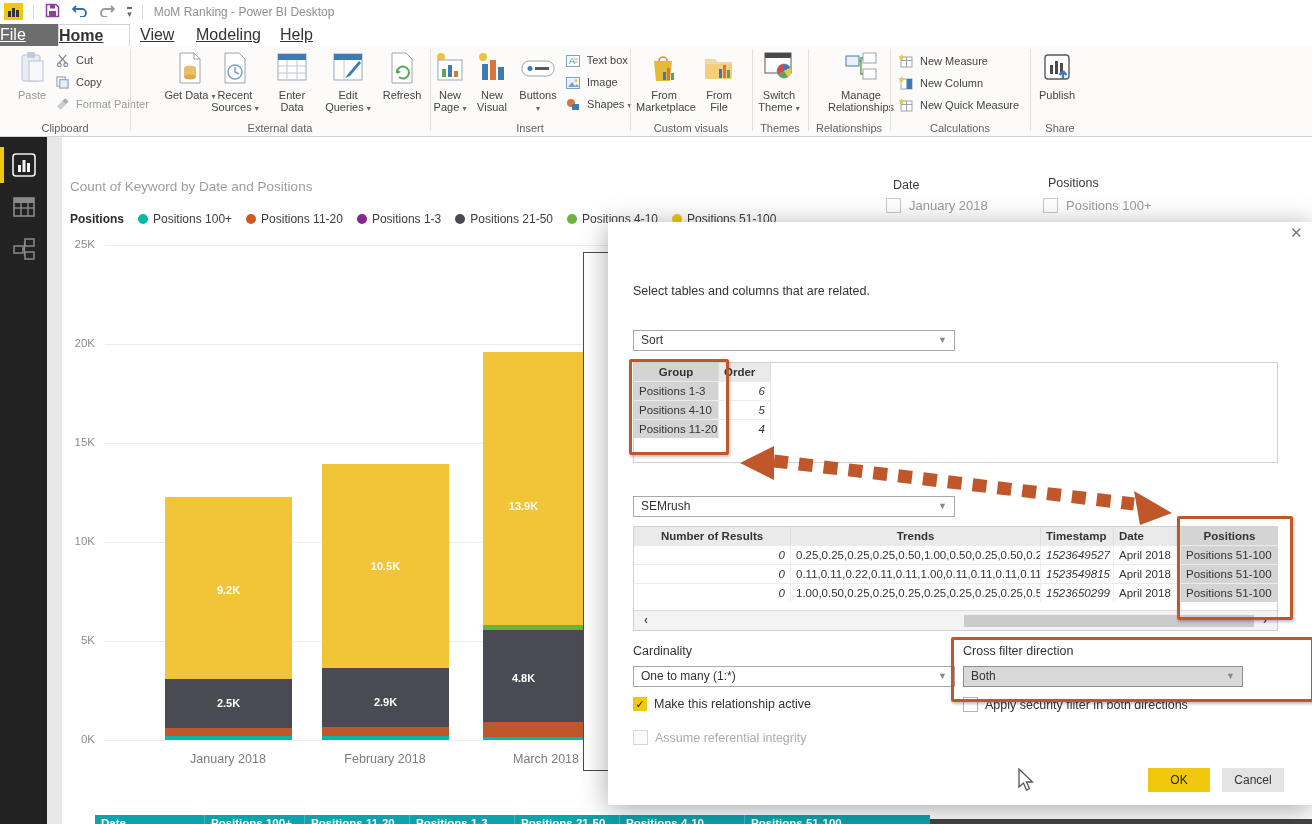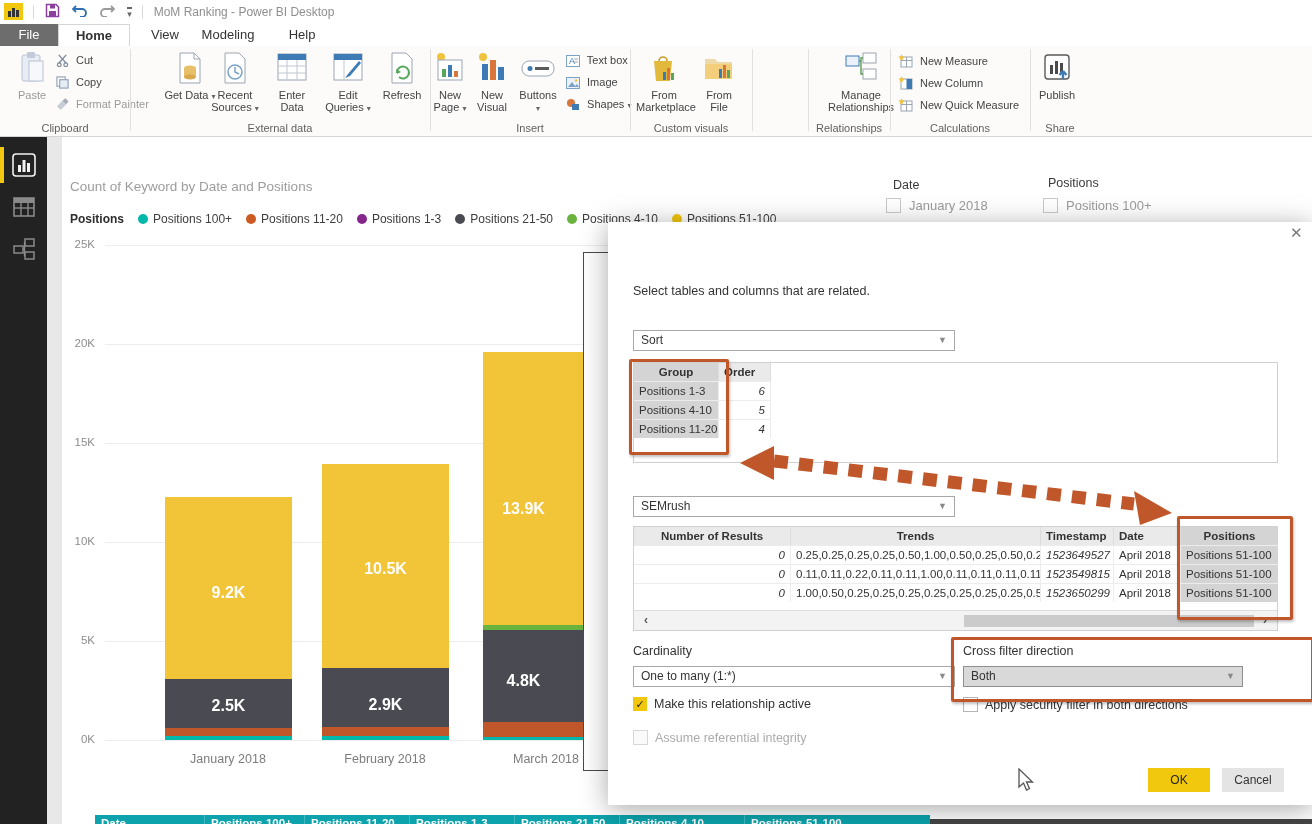--- a/index.html
+++ b/index.html
@@ -5,21 +5,21 @@
   html,body{margin:0;padding:0;background:#fff;}
   #screen{position:relative;width:1312px;height:824px;overflow:hidden;
     font-family:"Liberation Sans","DejaVu Sans",sans-serif;background:#fff;}
   .abs{position:absolute;}
   
   #titlebar{left:0;top:0;width:1312px;height:24px;background:#fff;}
   .tb-sep{width:1px;height:14px;background:#d9d9d9;display:inline-block;margin:0 6px;vertical-align:middle;}
   #app-title{color:#8f8f8f;font-size:12px;line-height:24px;}
   
   #tabrow{left:0;top:24px;width:1312px;height:22px;background:#fff;}
-  .tab{position:absolute;top:0;height:22px;font-size:13px;color:#333;text-align:center;line-height:22px;cursor:default;}
+  .tab{position:absolute;top:0;height:22px;font-size:16px;color:#333;text-align:left;line-height:22px;cursor:default;text-decoration:underline;}
   #tab-file{background:#6d6d6d;color:#fff;width:58px;left:0;}
   #tab-home{left:58px;width:72px;background:#fff;border:1px solid #d5d5d5;border-bottom:none;box-sizing:border-box;font-weight:bold;}
   
   #ribbon{left:0;top:46px;width:1312px;height:91px;background:#fcfbfa;border-bottom:1px solid #d4d4d4;box-sizing:border-box;}
   .rgroup-label{position:absolute;bottom:2px;left:0;right:0;text-align:center;font-size:11px;color:#5f5f5f;}
   .rsep{position:absolute;top:3px;width:1px;height:82px;background:#e2e1e0;}
   .bigbtn{position:absolute;top:4px;width:56px;text-align:center;font-size:11px;color:#444;}
   .bigbtn .bicon{height:34px;margin:2px auto 3px auto;}
   .smallitem{position:absolute;height:20px;font-size:11px;color:#444;white-space:nowrap;}
   .smallitem svg{vertical-align:-3px;margin-right:4px;}
@@ -32,21 +32,21 @@
   #gutter{left:47px;top:137px;width:15px;height:687px;background:#e8e8e8;}
   #page{left:62px;top:137px;width:1250px;height:687px;background:#fff;}
   
   #chart-title{left:70px;top:179px;font-size:13.5px;color:#9d9d9d;}
   #legend{left:70px;top:211px;height:16px;display:flex;align-items:center;gap:14px;font-size:12px;color:#3d3d3d;}
   .ldot{width:10px;height:10px;border-radius:50%;display:inline-block;margin-right:5px;vertical-align:-1px;}
   .litem{white-space:nowrap;}
   .ytick{position:absolute;width:40px;text-align:right;font-size:11.5px;color:#8d8d8d;}
   .gline{position:absolute;left:105px;width:1135px;height:1px;background:#ededed;}
   .bar-seg{position:absolute;width:127px;}
-  .seg-label{position:absolute;width:127px;text-align:center;color:#fff;font-size:16px;font-weight:bold;}
+  .seg-label{position:absolute;width:127px;text-align:center;color:#fff;font-size:11px;font-weight:bold;}
   .xlabel{position:absolute;width:160px;text-align:center;font-size:12.5px;color:#7c7c7c;top:752px;}
   
   .filter-label{position:absolute;font-size:12.5px;color:#3a3a3a;}
   .filter-item{position:absolute;font-size:13px;color:#9b9b9b;display:flex;align-items:center;gap:8px;}
   .cbx{width:13px;height:13px;border:1px solid #c9c9c9;background:#fff;display:inline-block;}
   
   #bottom-table{left:95px;top:815px;width:835px;height:9px;overflow:hidden;}
   #bottom-table .btrow{display:flex;height:18px;}
   #bottom-table .btcell{background:#0ca3ac;color:#fff;font-size:11.5px;font-weight:bold;
     padding:2px 0 0 6px;border-right:1px solid #3fbac2;box-sizing:border-box;flex:none;}
@@ -316,20 +316,37 @@
               <rect x="20" y="13" width="3" height="13" fill="#d8763c"></rect>
               <rect x="24" y="18" width="3" height="8" fill="#58a65c"></rect>
             </svg>
         </div>
         <span>From File</span>
       </div>
       <div class="rgroup-label">Custom visuals</div>
     </div>
     <div class="rsep" style="left:752px;"></div>
 
+    <div class="abs" style="left:752px;top:0;width:56px;height:90px;">
+      <div class="bigbtn" style="left:0px;width:54px;">
+        <div class="bicon">
+          <svg width="30" height="28" viewBox="0 0 30 28">
+              <rect x="1" y="1" width="26" height="20" fill="#fff" stroke="#5a5a5a"></rect>
+              <rect x="1" y="1" width="26" height="5" fill="#4a4a4a"></rect>
+              <circle cx="20" cy="19" r="7" fill="#fff" stroke="#9aa5b1"></circle>
+              <path d="M20 19 L20 12 A7 7 0 0 1 26.3 16 Z" fill="#3e7bb5"></path>
+              <path d="M20 19 L26.3 16 A7 7 0 0 1 24 25 Z" fill="#f0c33c"></path>
+              <path d="M20 19 L24 25 A7 7 0 0 1 14.5 23 Z" fill="#58a65c"></path>
+              <path d="M20 19 L14.5 23 A7 7 0 0 1 20 12 Z" fill="#c4504e"></path>
+            </svg>
+        </div>
+        <span>Switch Theme</span> <span class="caret">▾</span>
+      </div>
+      <div class="rgroup-label">Themes</div>
+    </div>
     <div class="rsep" style="left:808px;"></div>
 
     <div class="abs" style="left:808px;top:0;width:82px;height:90px;">
       <div class="bigbtn" style="left:18px;width:70px;">
         <div class="bicon">
           <svg width="34" height="30" viewBox="0 0 34 30">
               <rect x="2" y="4" width="13" height="10" fill="#eaf1f8" stroke="#3e7bb5"></rect>
               <rect x="19" y="1" width="13" height="10" fill="#fff" stroke="#9aa5b1"></rect>
               <rect x="19" y="17" width="13" height="10" fill="#fff" stroke="#9aa5b1"></rect>
               <path d="M15 9 H17 V6 H19 M17 9 V22 H19" fill="none" stroke="#5a9e52" stroke-width="1.4"></path>

